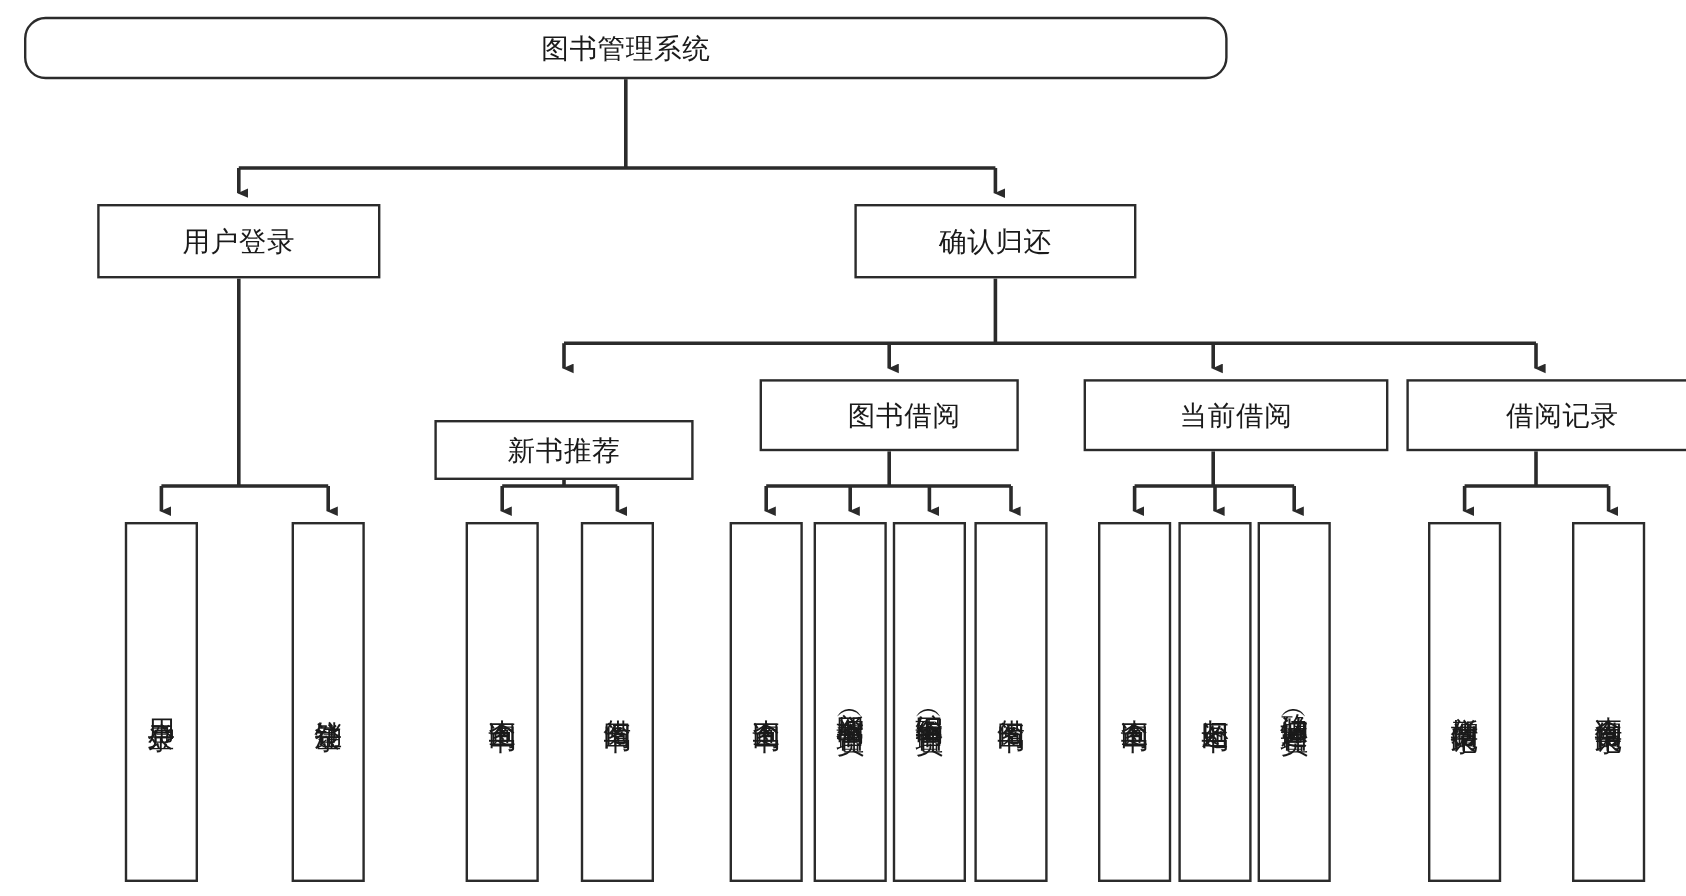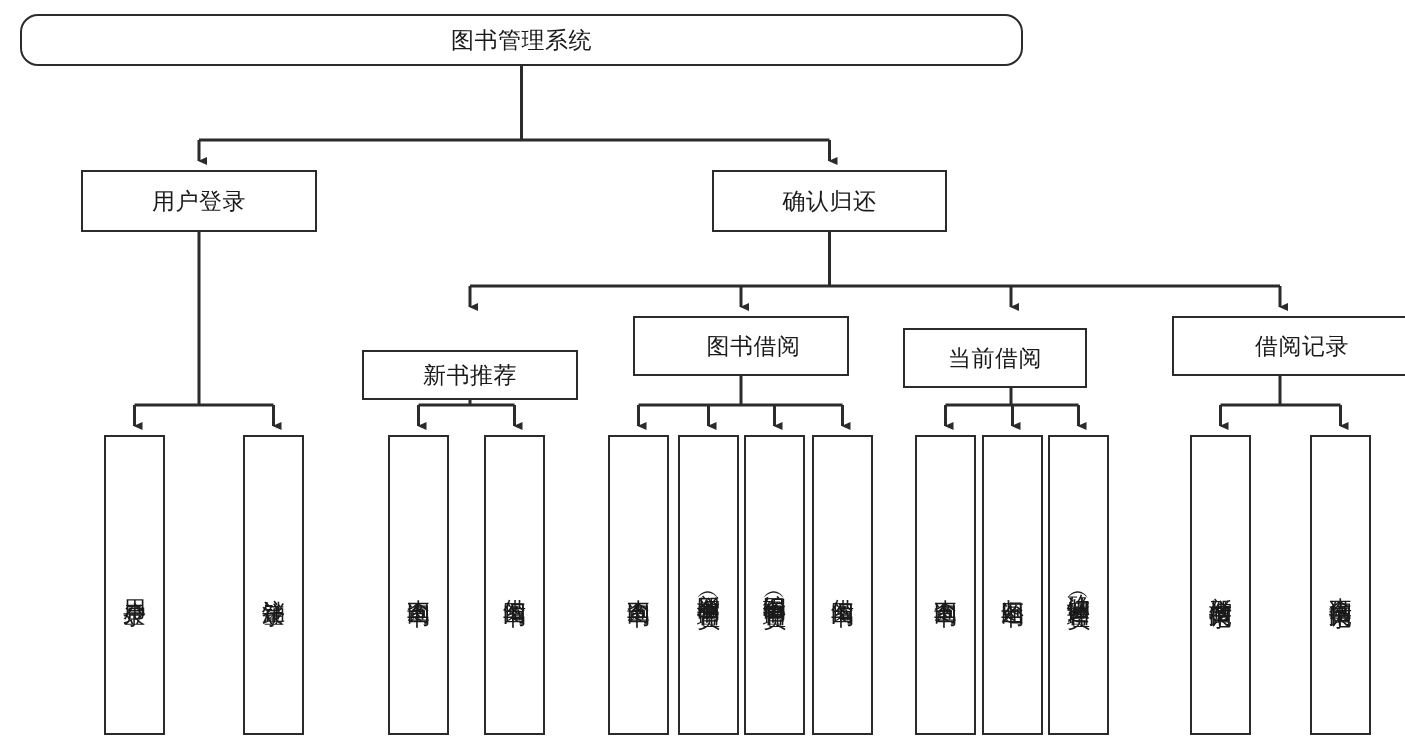--- a/index.html
+++ b/index.html
@@ -128,21 +128,21 @@
       </div>
       <div class="node horizontal" style="left: 712px; top: 170px; width: 235px; height: 62px;">
         <span class="node-label">确认归还</span>
       </div>
       <div class="node horizontal" style="left: 362px; top: 316px; width: 216px; height: 50px; margin-top: 34px;">
         <span class="node-label">新书推荐</span>
       </div>
       <div class="node horizontal" style="left: 633px; top: 316px; width: 216px; height: 60px; padding-left: 25px;">
         <span class="node-label">图书借阅</span>
       </div>
-      <div class="node horizontal" style="left: 903px; top: 316px; width: 184px; height: 60px; margin-top: 12px;">
+      <div class="node horizontal" style="left: 903px; top: 316px; width: 254px; height: 60px;">
         <span class="node-label">当前借阅</span>
       </div>
       <div class="node horizontal" style="left: 1172px; top: 316px; width: 260px; height: 60px;">
         <span class="node-label">借阅记录</span>
       </div>
       <div class="node vertical" style="left: 104px; top: 435px; width: 61px; height: 300px;">
         <span class="node-label">用户登录</span>
       </div>
       <div class="node vertical" style="left: 243px; top: 435px; width: 61px; height: 300px;">
         <span class="node-label">注销登录</span>

